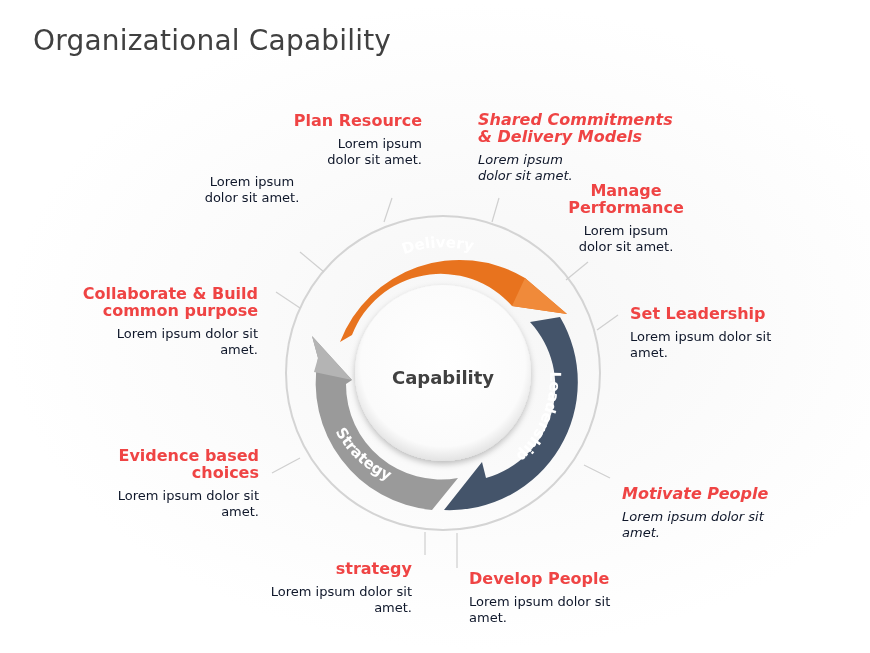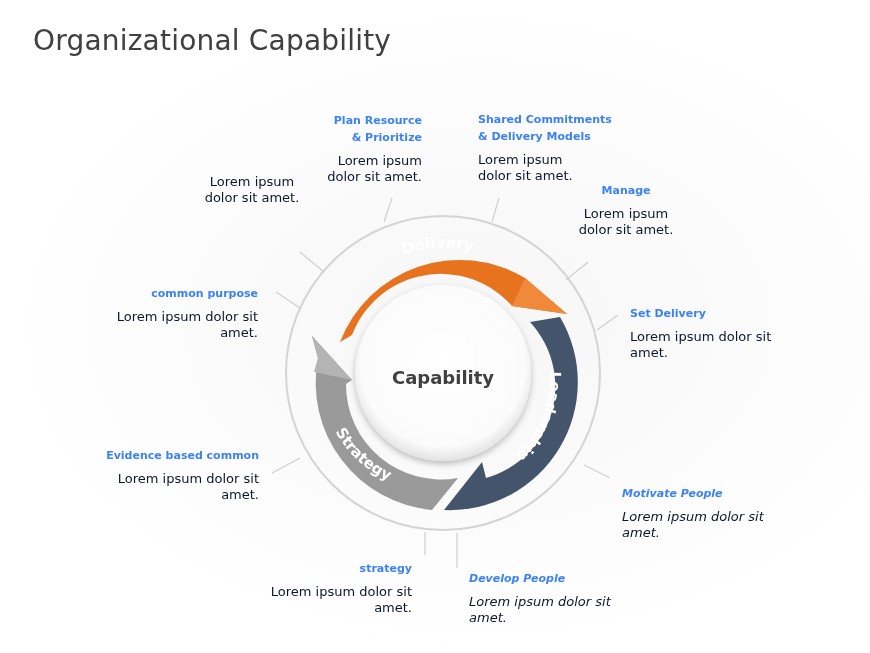--- a/index.html
+++ b/index.html
@@ -8,21 +8,21 @@
     background: radial-gradient(ellipse at 55% 50%, #f6f6f6 0%, #ffffff 70%);
     font-family: "DejaVu Sans", sans-serif;
     color:#595959;
   }
   .title {
     position:absolute; left:33px; top:24px;
     font-size:28px; color:#404040; font-weight:normal; letter-spacing:0.2px;text-align:right;
   }
   svg.diagram { position:absolute; left:0; top:0; }
   .item { position:absolute; width:200px; }
-  .item .head { font-weight:bold; font-size:11px; line-height:17px; color:#3b82f6; }
+  .item .head { font-weight:bold; font-size:16px; line-height:17px; color:#ef4444; }
   .item .body { font-size:13px; line-height:16px; color:#0f172a; margin-top:7px; }
   .right-al { text-align:right; }
   .left-al { text-align:left; }
   .center-al { text-align:center; }
 </style>
 </head>
 <body>
 
 <div class="title">Organizational Capability</div>
 
@@ -75,79 +75,80 @@
   <text font-family="DejaVu Sans, sans-serif" font-size="15" font-weight="bold" fill="#ffffff">
     <textPath href="#arcLeft" startOffset="50%" text-anchor="middle" dy="-4">Strategy</textPath>
   </text>
 
   <text x="443" y="384" text-anchor="middle" font-family="DejaVu Sans, sans-serif" font-size="18" font-weight="bold" fill="#404040">Capability</text>
 </svg>
 
 <div class="item right-al" style="left:222px; top:112px;">
   <div class="head">
       <div>Plan Resource</div>
-      <div>&amp; Prioritize</div>
     </div>
   <div class="body">
       <div>Lorem ipsum</div>
       <div>dolor sit amet.</div>
     </div>
 </div>
 
-<div class="item left-al" style="left:478px; top:111px; width:220px;">
+<div class="item left-al" style="left:478px; top:111px; width:220px;font-style:italic;">
   <div class="head">
       <div>Shared Commitments</div>
       <div>&amp; Delivery  Models</div>
     </div>
   <div class="body">
       <div>Lorem ipsum</div>
       <div>dolor sit amet.</div>
     </div>
 </div>
 
 <div class="item center-al" style="left:152px; top:167px;">
   <div class="body">
       <div>Lorem ipsum</div>
       <div>dolor sit amet.</div>
     </div>
 </div>
 
 <div class="item center-al" style="left:526px; top:182px;">
   <div class="head">
       <div>Manage</div>
+      <div>Performance</div>
     </div>
   <div class="body">
       <div>Lorem ipsum</div>
       <div>dolor sit amet.</div>
     </div>
 </div>
 
 <div class="item right-al" style="left:58px; top:285px;">
   <div class="head">
+      <div>Collaborate &amp; Build</div>
       <div>common purpose</div>
     </div>
   <div class="body">
       <div>Lorem ipsum  dolor sit</div>
       <div>amet.</div>
     </div>
 </div>
 
 <div class="item left-al" style="left:630px; top:305px;">
   <div class="head">
-      <div>Set Delivery</div>
+      <div>Set Leadership</div>
     </div>
   <div class="body">
       <div>Lorem ipsum  dolor sit</div>
       <div>amet.</div>
     </div>
 </div>
 
 <div class="item right-al" style="left:56px; top:447px; width:203px;">
   <div class="head">
-      <div>Evidence based common</div>
+      <div>Evidence based choices</div>
     </div>
   <div class="body">
       <div>Lorem ipsum  dolor sit</div>
       <div>amet.</div>
     </div>
 </div>
 
 <div class="item left-al" style="left:622px; top:485px;font-style:italic;">
   <div class="head">
       <div>Motivate People</div>
@@ -161,21 +162,21 @@
 <div class="item right-al" style="left:212px; top:560px;">
   <div class="head">
       <div>strategy</div>
     </div>
   <div class="body">
       <div>Lorem ipsum  dolor sit</div>
       <div>amet.</div>
     </div>
 </div>
 
-<div class="item left-al" style="left:469px; top:570px;font-style:italic;">
+<div class="item left-al" style="left:469px; top:570px;">
   <div class="head">
       <div>Develop People</div>
     </div>
   <div class="body">
       <div>Lorem ipsum  dolor sit</div>
       <div>amet.</div>
     </div>
 </div>
 
 </body></html>

